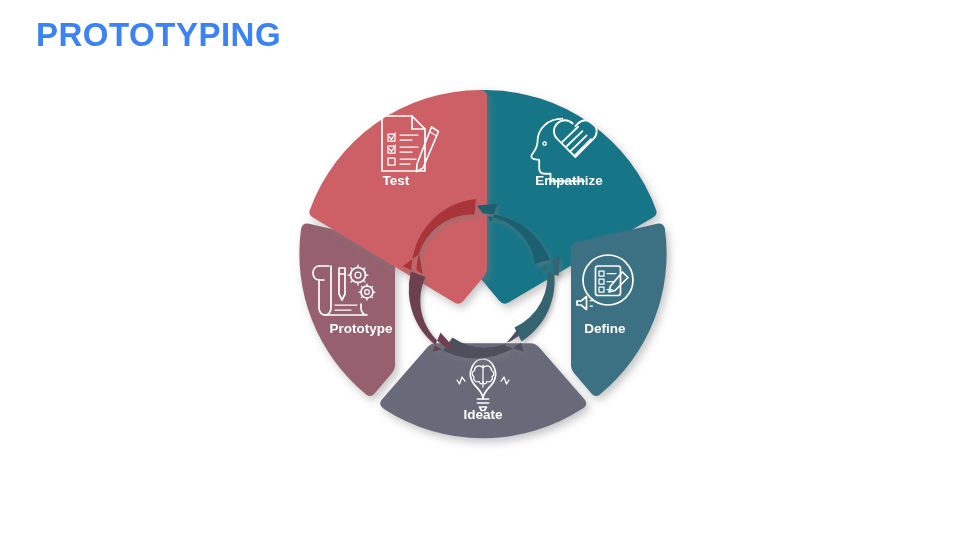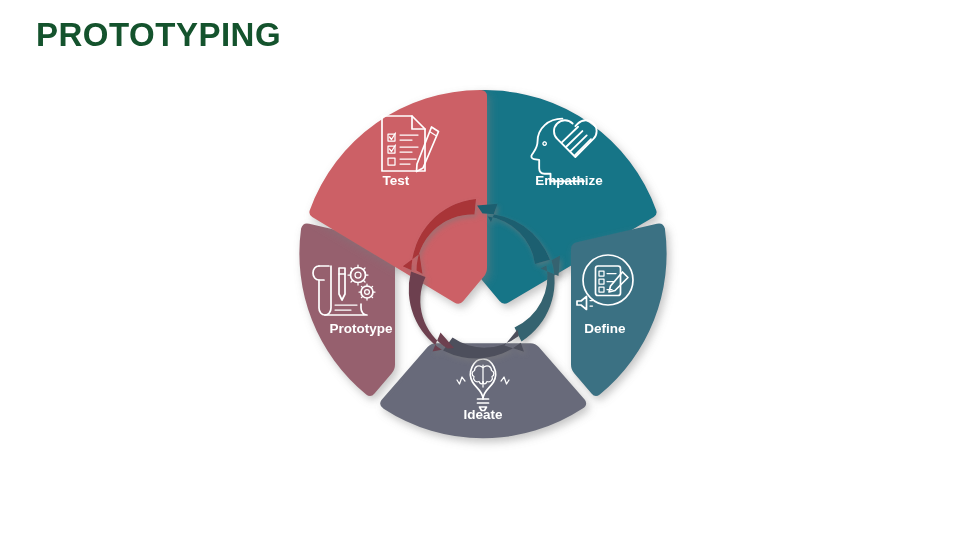--- a/index.html
+++ b/index.html
@@ -58,21 +58,21 @@
     stroke-width: 1.25;
     stroke-linecap: round;
     stroke-linejoin: round;
   }
 </style>
 </head>
 <body>
 
 <div id="slide" style="background: rgb(255, 255, 255);">
 
-  <div id="page-title" style="color: #14532d;">PROTOTYPING</div>
+  <div id="page-title" style="color: #3b82f6;">PROTOTYPING</div>
 
   <svg id="cycle-diagram" viewBox="0 0 430 420">
 
     <defs>
       <filter id="segShadow" x="-30%" y="-30%" width="170%" height="170%">
         <feDropShadow dx="3" dy="4" stdDeviation="4" flood-color="#7a7a7a" flood-opacity="0.45"></feDropShadow>
       </filter>
       <filter id="ringShadow" x="-40%" y="-40%" width="190%" height="190%">
         <feDropShadow dx="2" dy="3" stdDeviation="2.6" flood-color="#7a7a7a" flood-opacity="0.5"></feDropShadow>
       </filter>

